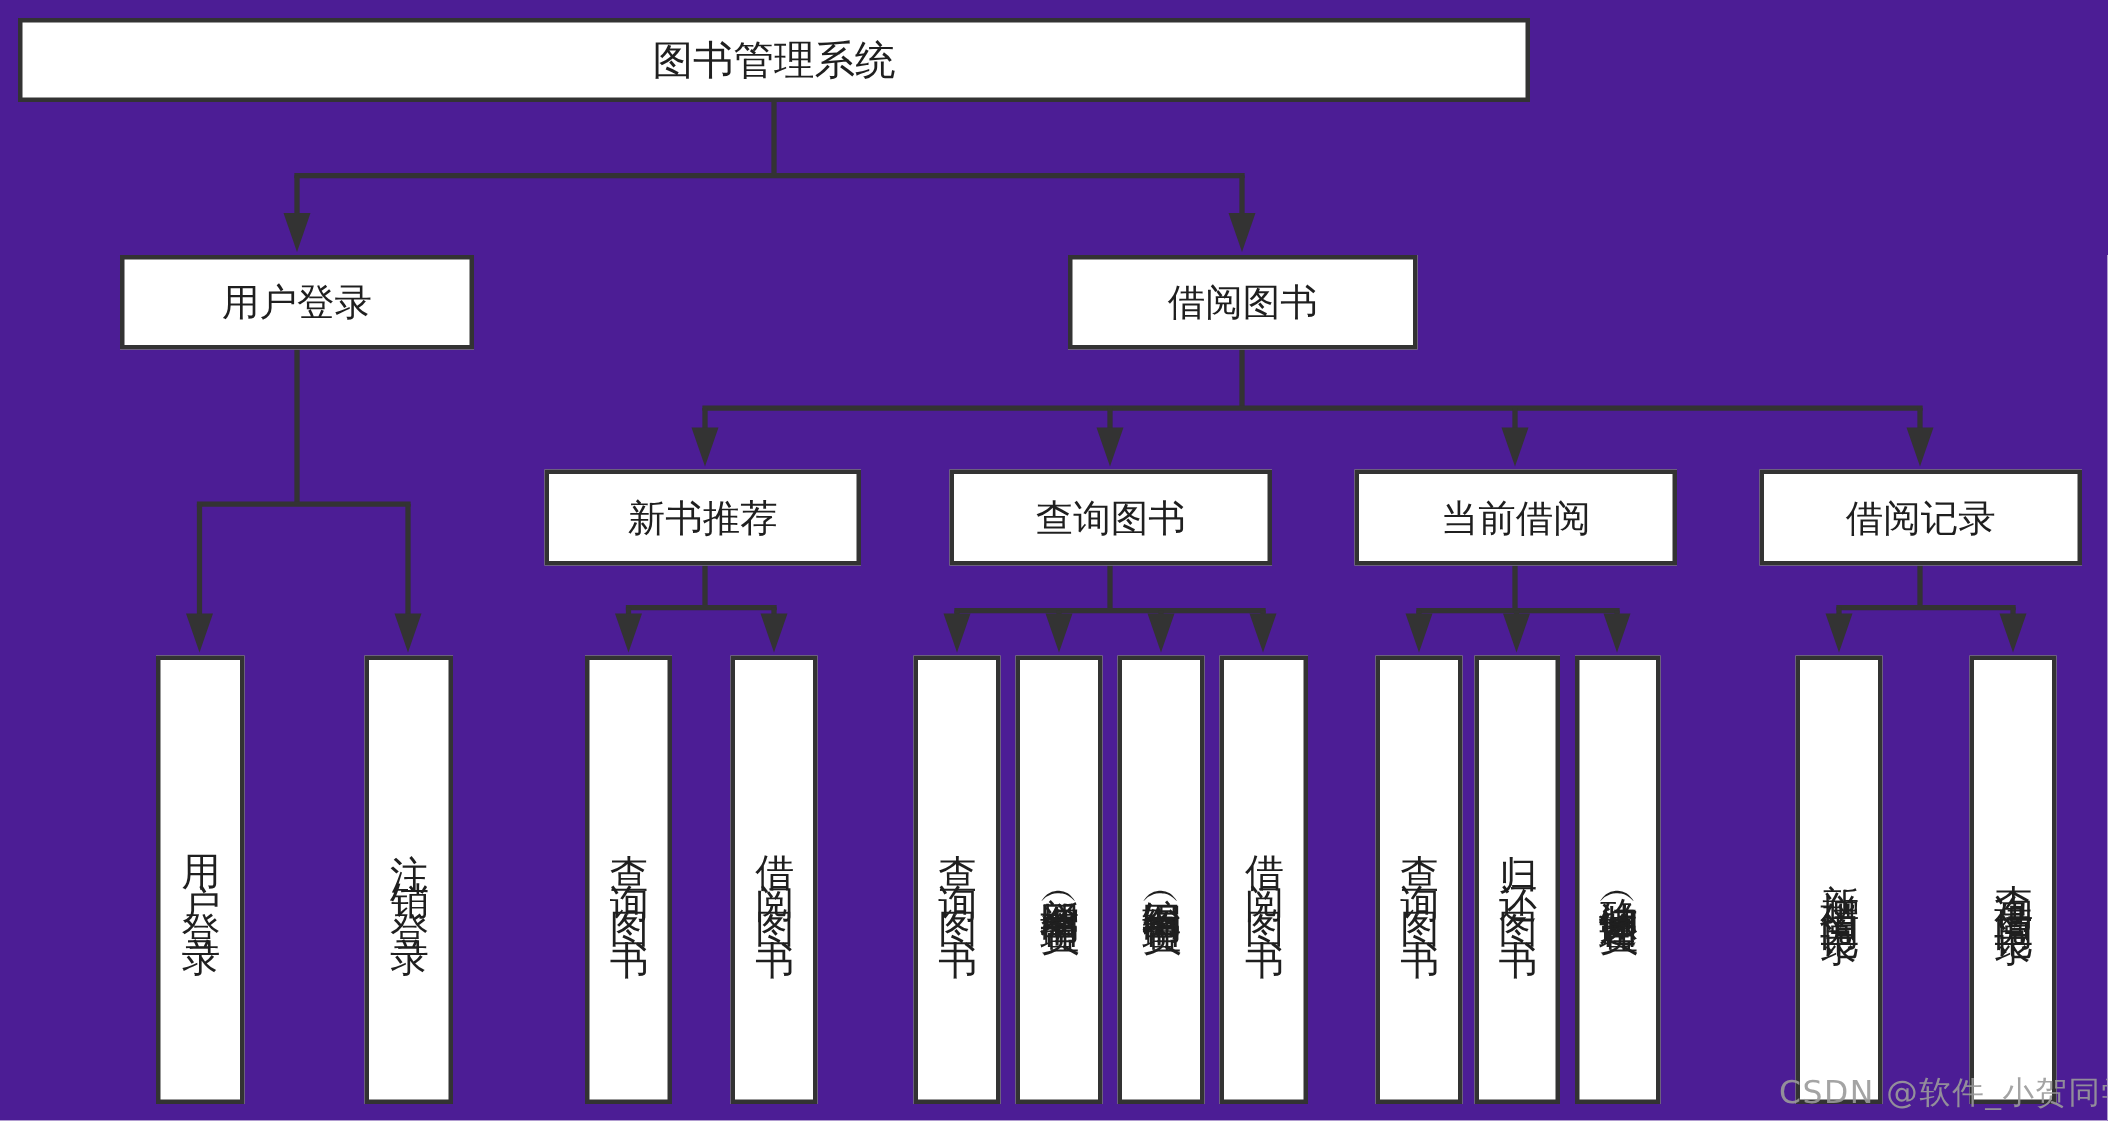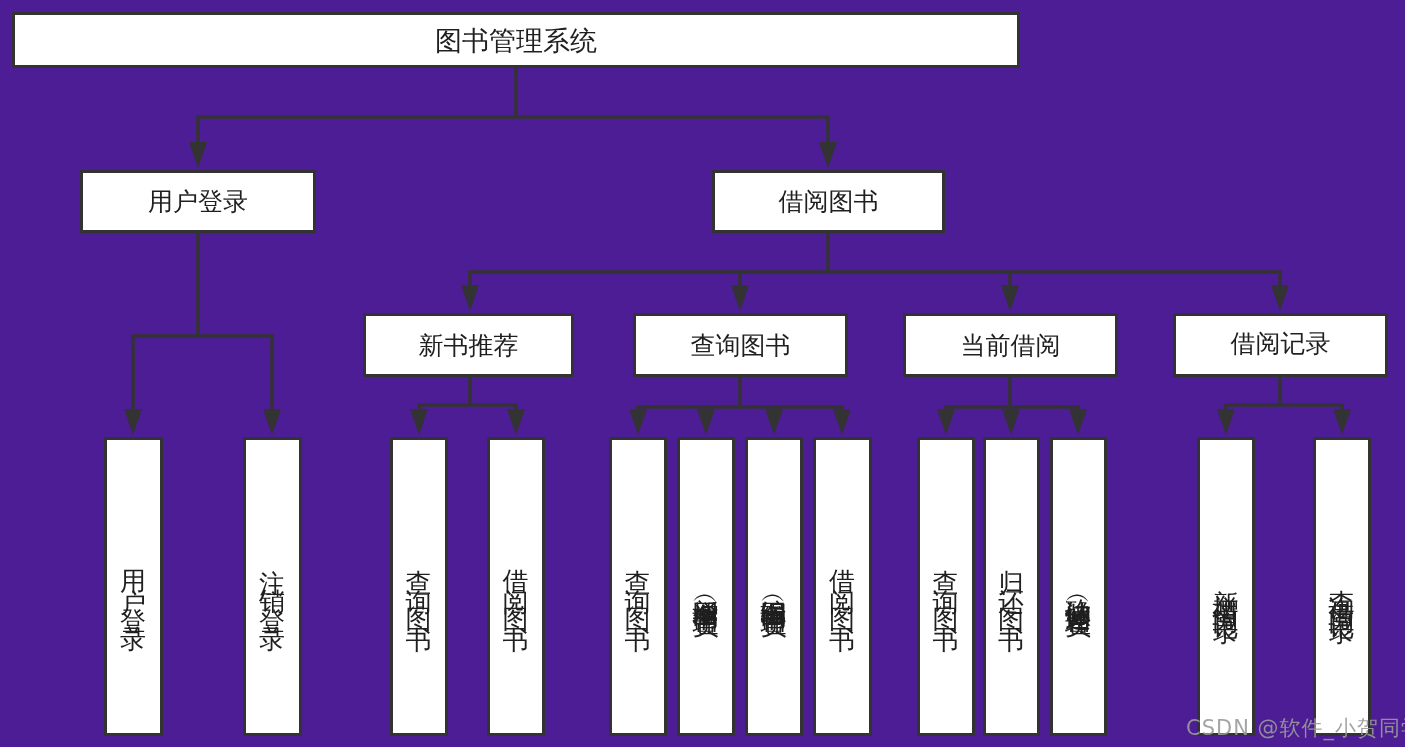--- a/index.html
+++ b/index.html
@@ -119,21 +119,21 @@
       </div>
       <div class="node h" style="left: 363px; top: 313px; width: 211px; height: 64px; border-color: rgb(51, 51, 51); background: rgb(255, 255, 255);">
         <span class="label" style="color: rgb(31, 31, 31);">新书推荐</span>
       </div>
       <div class="node h" style="left: 633px; top: 313px; width: 215px; height: 64px; border-color: rgb(51, 51, 51); background: rgb(255, 255, 255);">
         <span class="label" style="color: rgb(31, 31, 31);">查询图书</span>
       </div>
       <div class="node h" style="left: 903px; top: 313px; width: 215px; height: 64px; border-color: rgb(51, 51, 51); background: rgb(255, 255, 255);">
         <span class="label" style="color: rgb(31, 31, 31);">当前借阅</span>
       </div>
-      <div class="node h" style="left: 1173px; top: 313px; width: 215px; height: 64px; border-color: rgb(51, 51, 51); background: rgb(255, 255, 255); font-family: Liberation Mono, monospace;">
+      <div class="node h" style="left: 1173px; top: 313px; width: 215px; height: 64px; border-color: rgb(51, 51, 51); background: rgb(255, 255, 255);">
         <span class="label" style="color: rgb(31, 31, 31);">借阅记录</span>
       </div>
       <div class="node v" style="left: 104px; top: 437px; width: 59px; height: 299px; border-color: rgb(51, 51, 51); background: rgb(255, 255, 255);">
         <span class="label" style="color: rgb(31, 31, 31); letter-spacing: 19px;">用户登录</span>
       </div>
       <div class="node v" style="left: 243px; top: 437px; width: 59px; height: 299px; border-color: rgb(51, 51, 51); background: rgb(255, 255, 255);">
         <span class="label" style="color: rgb(31, 31, 31); letter-spacing: 19px;">注销登录</span>
       </div>
       <div class="node v" style="left: 390px; top: 437px; width: 58px; height: 299px; border-color: rgb(51, 51, 51); background: rgb(255, 255, 255);">
         <span class="label" style="color: rgb(31, 31, 31); letter-spacing: 19px;">查询图书</span>

